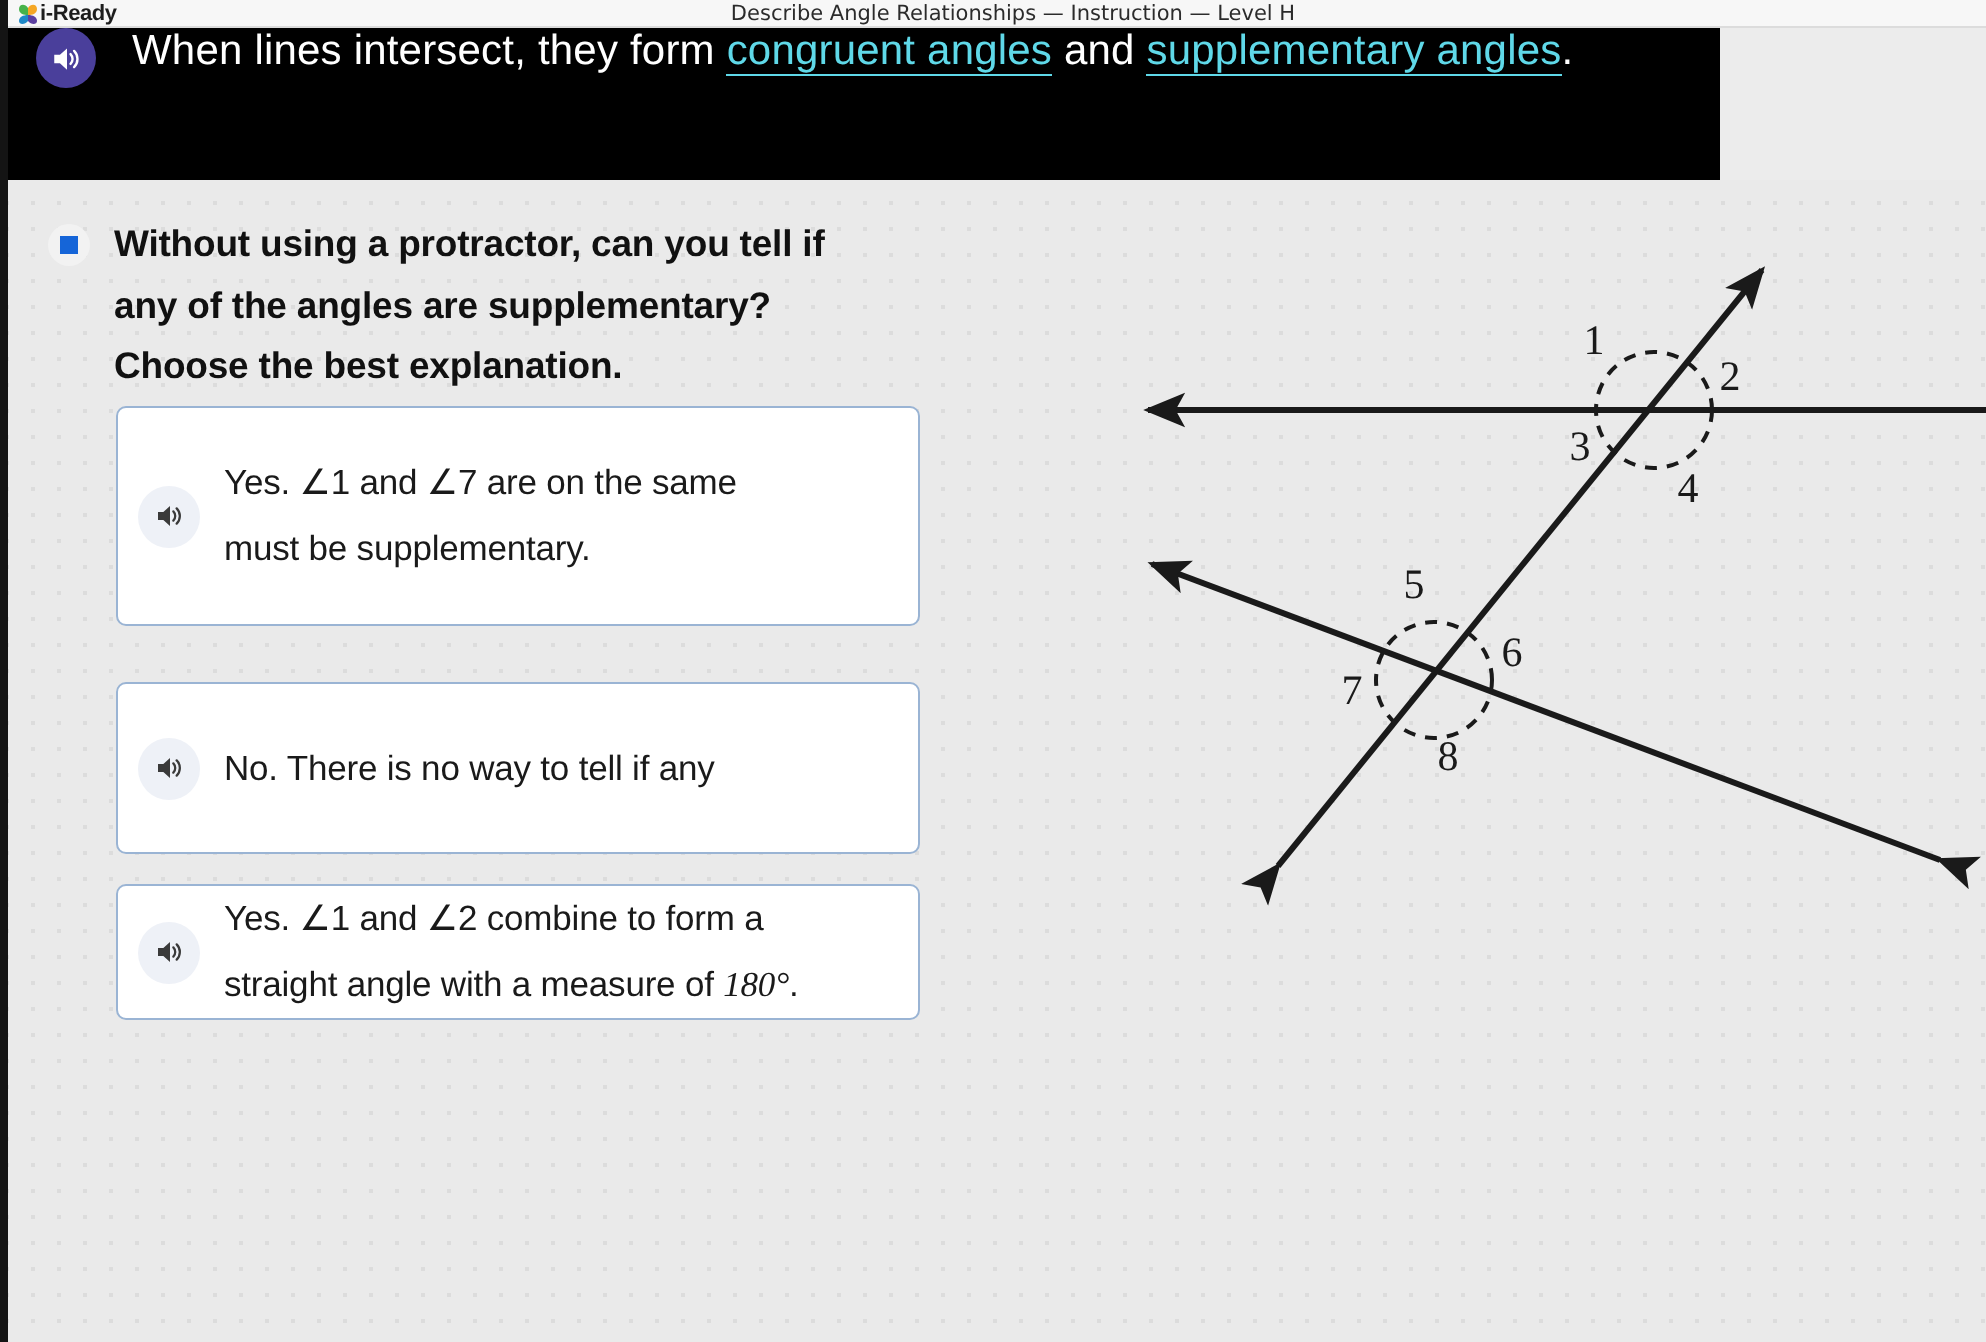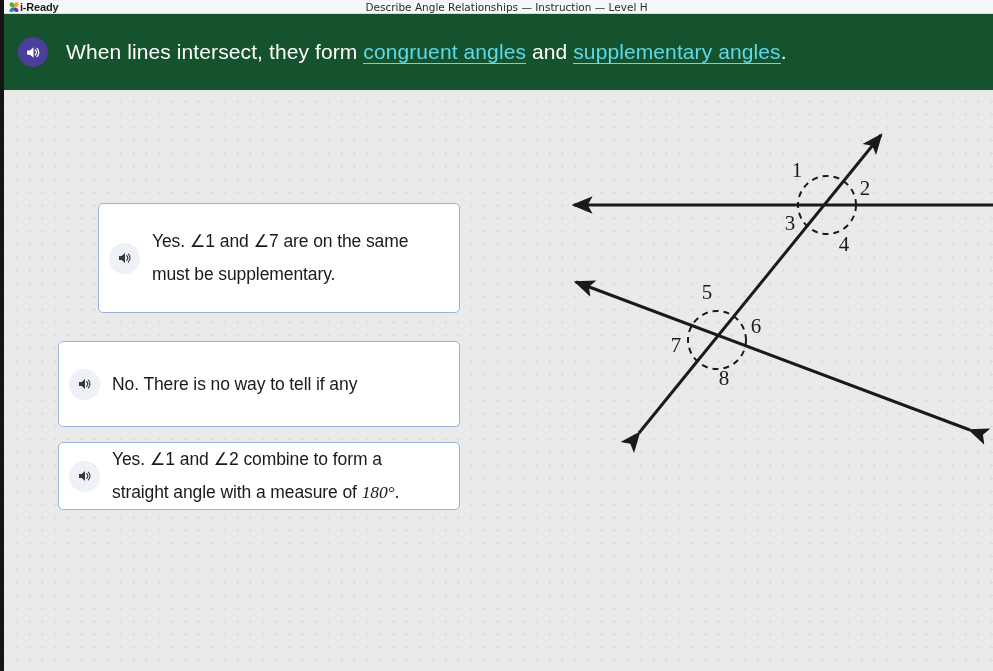--- a/index.html
+++ b/index.html
@@ -54,24 +54,24 @@
     text-align: center;
     font-size: 10.5px;
     color: #2b2b2b;
     font-family: "DejaVu Sans", sans-serif;
   }
 
   
   .banner {
     position: absolute;
     left: 4px; top: 14px;
-    width: 989px; height: 76px;
-    background: #14532d;
-    display: flex;
-    align-items: center;
+    width: 856px; height: 76px;
+    background: #000000;
+    display: flex;
+    align-items: flex-start;
     padding-left: 14px;
     z-index: 20;
   }
   .banner-speaker {
     width: 30px; height: 30px;
     border-radius: 50%;
     background: #4a3f9b;
     display: flex;
     align-items: center;
     justify-content: center;
@@ -162,21 +162,21 @@
     flex: none;
     margin-right: 12px;
     cursor: pointer;
   }
   .option-text {
     font-size: 17.5px;
     color: #1a1a1a;
     line-height: 33px;
     letter-spacing: -0.1px;
   }
-  .opt1 { height: 110px; margin-left: 40px; }
+  .opt1 { height: 110px; }
   .opt2 { height: 86px; margin-top: 28px; }
   .opt3 { height: 68px; }
   .serif { font-family: "Liberation Serif", serif; font-style: italic; }
 
   
   .diagram {
     position: absolute;
     left: 0; top: 0;
     width: 989px; height: 581px;
     pointer-events: none;
@@ -215,20 +215,30 @@
       <path d="M17 6.3 A8 8 0 0 1 17 17.7" stroke="#ffffff" stroke-width="1.7" fill="none" stroke-linecap="round"></path>
     </svg>
   </div>
   <div class="banner-text">
     <span>When lines intersect, they form </span><span class="lnk">congruent angles</span><span> and </span><span class="lnk">supplementary angles</span><span>.</span>
   </div>
 </div>
 
 <div class="content">
 
+  <div class="prompt">
+    <span class="prompt-bullet">
+        <i></i>
+      </span>
+    <div class="prompt-text">
+      <div>Without using a protractor, can you tell if</div>
+      <div>any of the angles are supplementary?</div>
+      <div>Choose the best explanation.</div>
+    </div>
+  </div>
 
   <div class="options">
 
     <div class="option opt1">
       <span class="option-speaker">
         <svg width="16" height="16" viewBox="0 0 24 24" xmlns="http://www.w3.org/2000/svg">
           <path d="M3 9 L7 9 L12 4.5 L12 19.5 L7 15 L3 15 Z" fill="#3a3a3a"></path>
           <path d="M14.5 8.5 A5 5 0 0 1 14.5 15.5" stroke="#3a3a3a" stroke-width="1.7" fill="none" stroke-linecap="round"></path>
           <path d="M17 6.3 A8 8 0 0 1 17 17.7" stroke="#3a3a3a" stroke-width="1.7" fill="none" stroke-linecap="round"></path>
         </svg>

